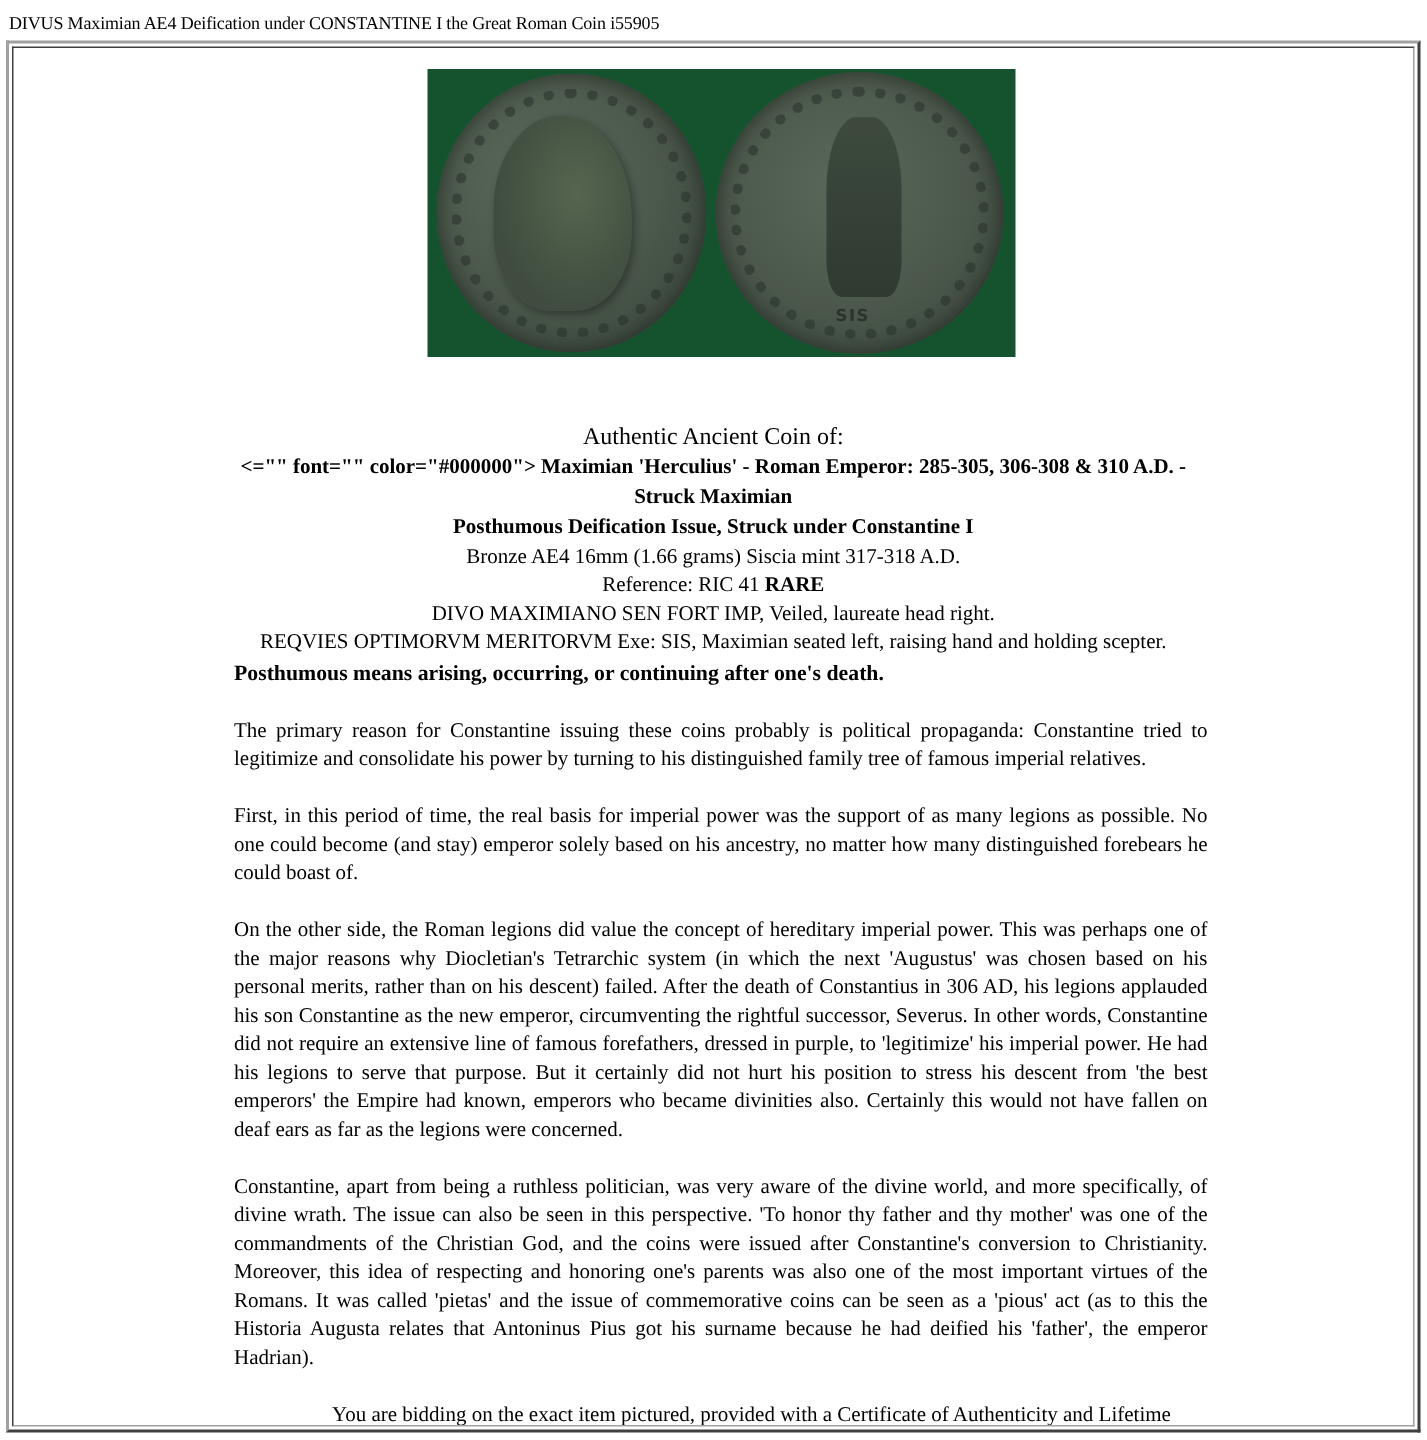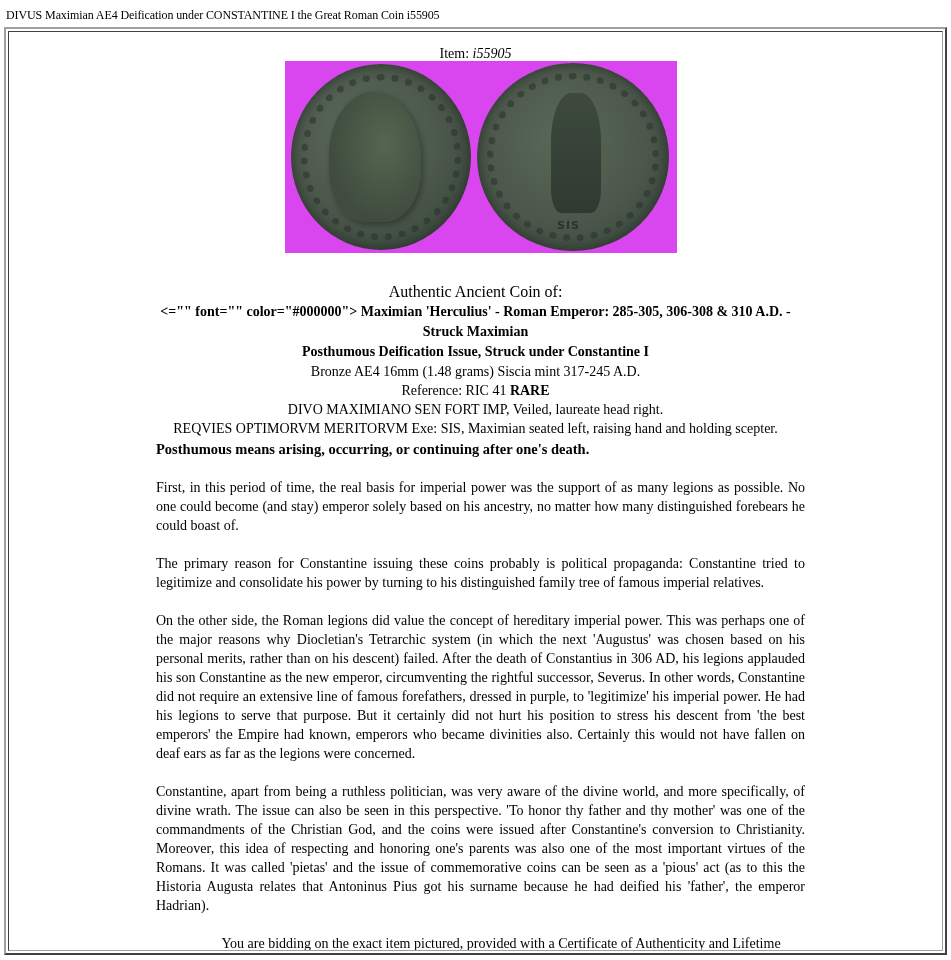--- a/index.html
+++ b/index.html
@@ -23,22 +23,22 @@
     border-top: 1px solid #404040; border-left: 1px solid #404040;
     border-right: 1px solid #a0a0a0; border-bottom: 1px solid #a0a0a0;
     overflow: hidden;
   }
   .item-line {
     position: absolute; left: 0; right: 0; top: 13px; text-align: center;
     font-size: 14px; line-height: 17px;
   }
   .item-line i { font-style: italic; }
   .coin-photo {
-    position: absolute; left: 276px; top: 29px; width: 392px; height: 192px;
-    background: #d946ef;
+    position: absolute; left: 276px; top: 14px; width: 392px; height: 192px;
+    background: #14532d;
   }
   .coin {
     position: absolute; border-radius: 50%;
     box-shadow: inset 0 0 14px rgba(0,0,0,0.45);
   }
   .coin-obv {
     left: 6px; top: 3px; width: 180px; height: 186px;
     background:
       radial-gradient(ellipse 40% 45% at 58% 45%, #4e5e50 0%, rgba(78,94,80,0) 70%),
       radial-gradient(circle at 40% 38%, #5d6b5c 0%, #485548 55%, #36423a 100%);
@@ -106,32 +106,32 @@
         <div class="figure"></div>
         <div class="exergue">SIS</div>
       </div>
     </div>
 
     <div class="center-block">
       <div class="authentic">Authentic Ancient  Coin of:</div>
       <div class="bold bold-wrap">&lt;="" font="" color="#000000"&gt; Maximian 'Herculius' -  Roman Emperor: 285-305, 306-308 &amp; 310 A.D. -</div>
       <div class="bold">Struck Maximian</div>
       <div class="bold">Posthumous Deification Issue, Struck under Constantine I</div>
-      <div class="plain">Bronze AE4 16mm (1.48 grams) Siscia mint 317-245 A.D.</div>
+      <div class="plain">Bronze AE4 16mm (1.66 grams) Siscia mint 317-318 A.D.</div>
       <div class="plain">
         <span>Reference: RIC 41</span>
         <b>RARE</b>
       </div>
       <div class="plain">DIVO MAXIMIANO SEN FORT IMP, Veiled, laureate head right.</div>
       <div class="plain">REQVIES OPTIMORVM MERITORVM Exe: SIS, Maximian seated left, raising hand and  holding scepter.</div>
     </div>
 
     <div class="body-text">
       <p class="lead">Posthumous means arising, occurring, or continuing  after one's death.</p>
+      <p>The primary reason for Constantine issuing these coins probably is political  propaganda: Constantine tried to legitimize and consolidate his power by turning  to his distinguished family tree of famous imperial relatives.</p>
       <p>First, in this period of time, the real basis for imperial power was the support  of as many legions as possible. No one could become (and stay) emperor solely  based on his ancestry, no matter how many distinguished forebears he could boast  of.</p>
-      <p>The primary reason for Constantine issuing these coins probably is political  propaganda: Constantine tried to legitimize and consolidate his power by turning  to his distinguished family tree of famous imperial relatives.</p>
       <p>On the other side, the Roman legions did value the concept of hereditary  imperial power. This was perhaps one of the major reasons why Diocletian's  Tetrarchic system (in which the next 'Augustus' was chosen based on his personal  merits, rather than on his descent) failed. After the death of Constantius in  306 AD, his legions applauded his son Constantine as the new emperor,  circumventing the rightful successor, Severus. In other words, Constantine did  not require an extensive line of famous forefathers, dressed in purple, to  'legitimize' his imperial power. He had his legions to serve that purpose. But  it certainly did not hurt his position to stress his descent from 'the best emperors' the Empire had known, emperors who became divinities also. Certainly  this would not have fallen on deaf ears as far as the legions were concerned.</p>
       <p>Constantine, apart from being a ruthless politician, was very aware of the  divine world, and more specifically, of divine wrath. The issue can also be seen  in this perspective. 'To honor thy father and thy mother' was one of the commandments of the Christian God, and the coins were issued after Constantine's  conversion to Christianity. Moreover, this idea of respecting and honoring one's  parents was also one of the most important virtues of the Romans. It was called  'pietas' and the issue of commemorative coins can be seen as a 'pious' act (as  to this the Historia Augusta relates that Antoninus Pius got his surname because  he had deified his 'father', the emperor Hadrian).</p>
       <p class="closing"> You are bidding on the exact  item pictured, provided with a Certificate of Authenticity and Lifetime  Guarantee of</p>
     </div>
 
   </div>
 </div>
 
 </body></html>

